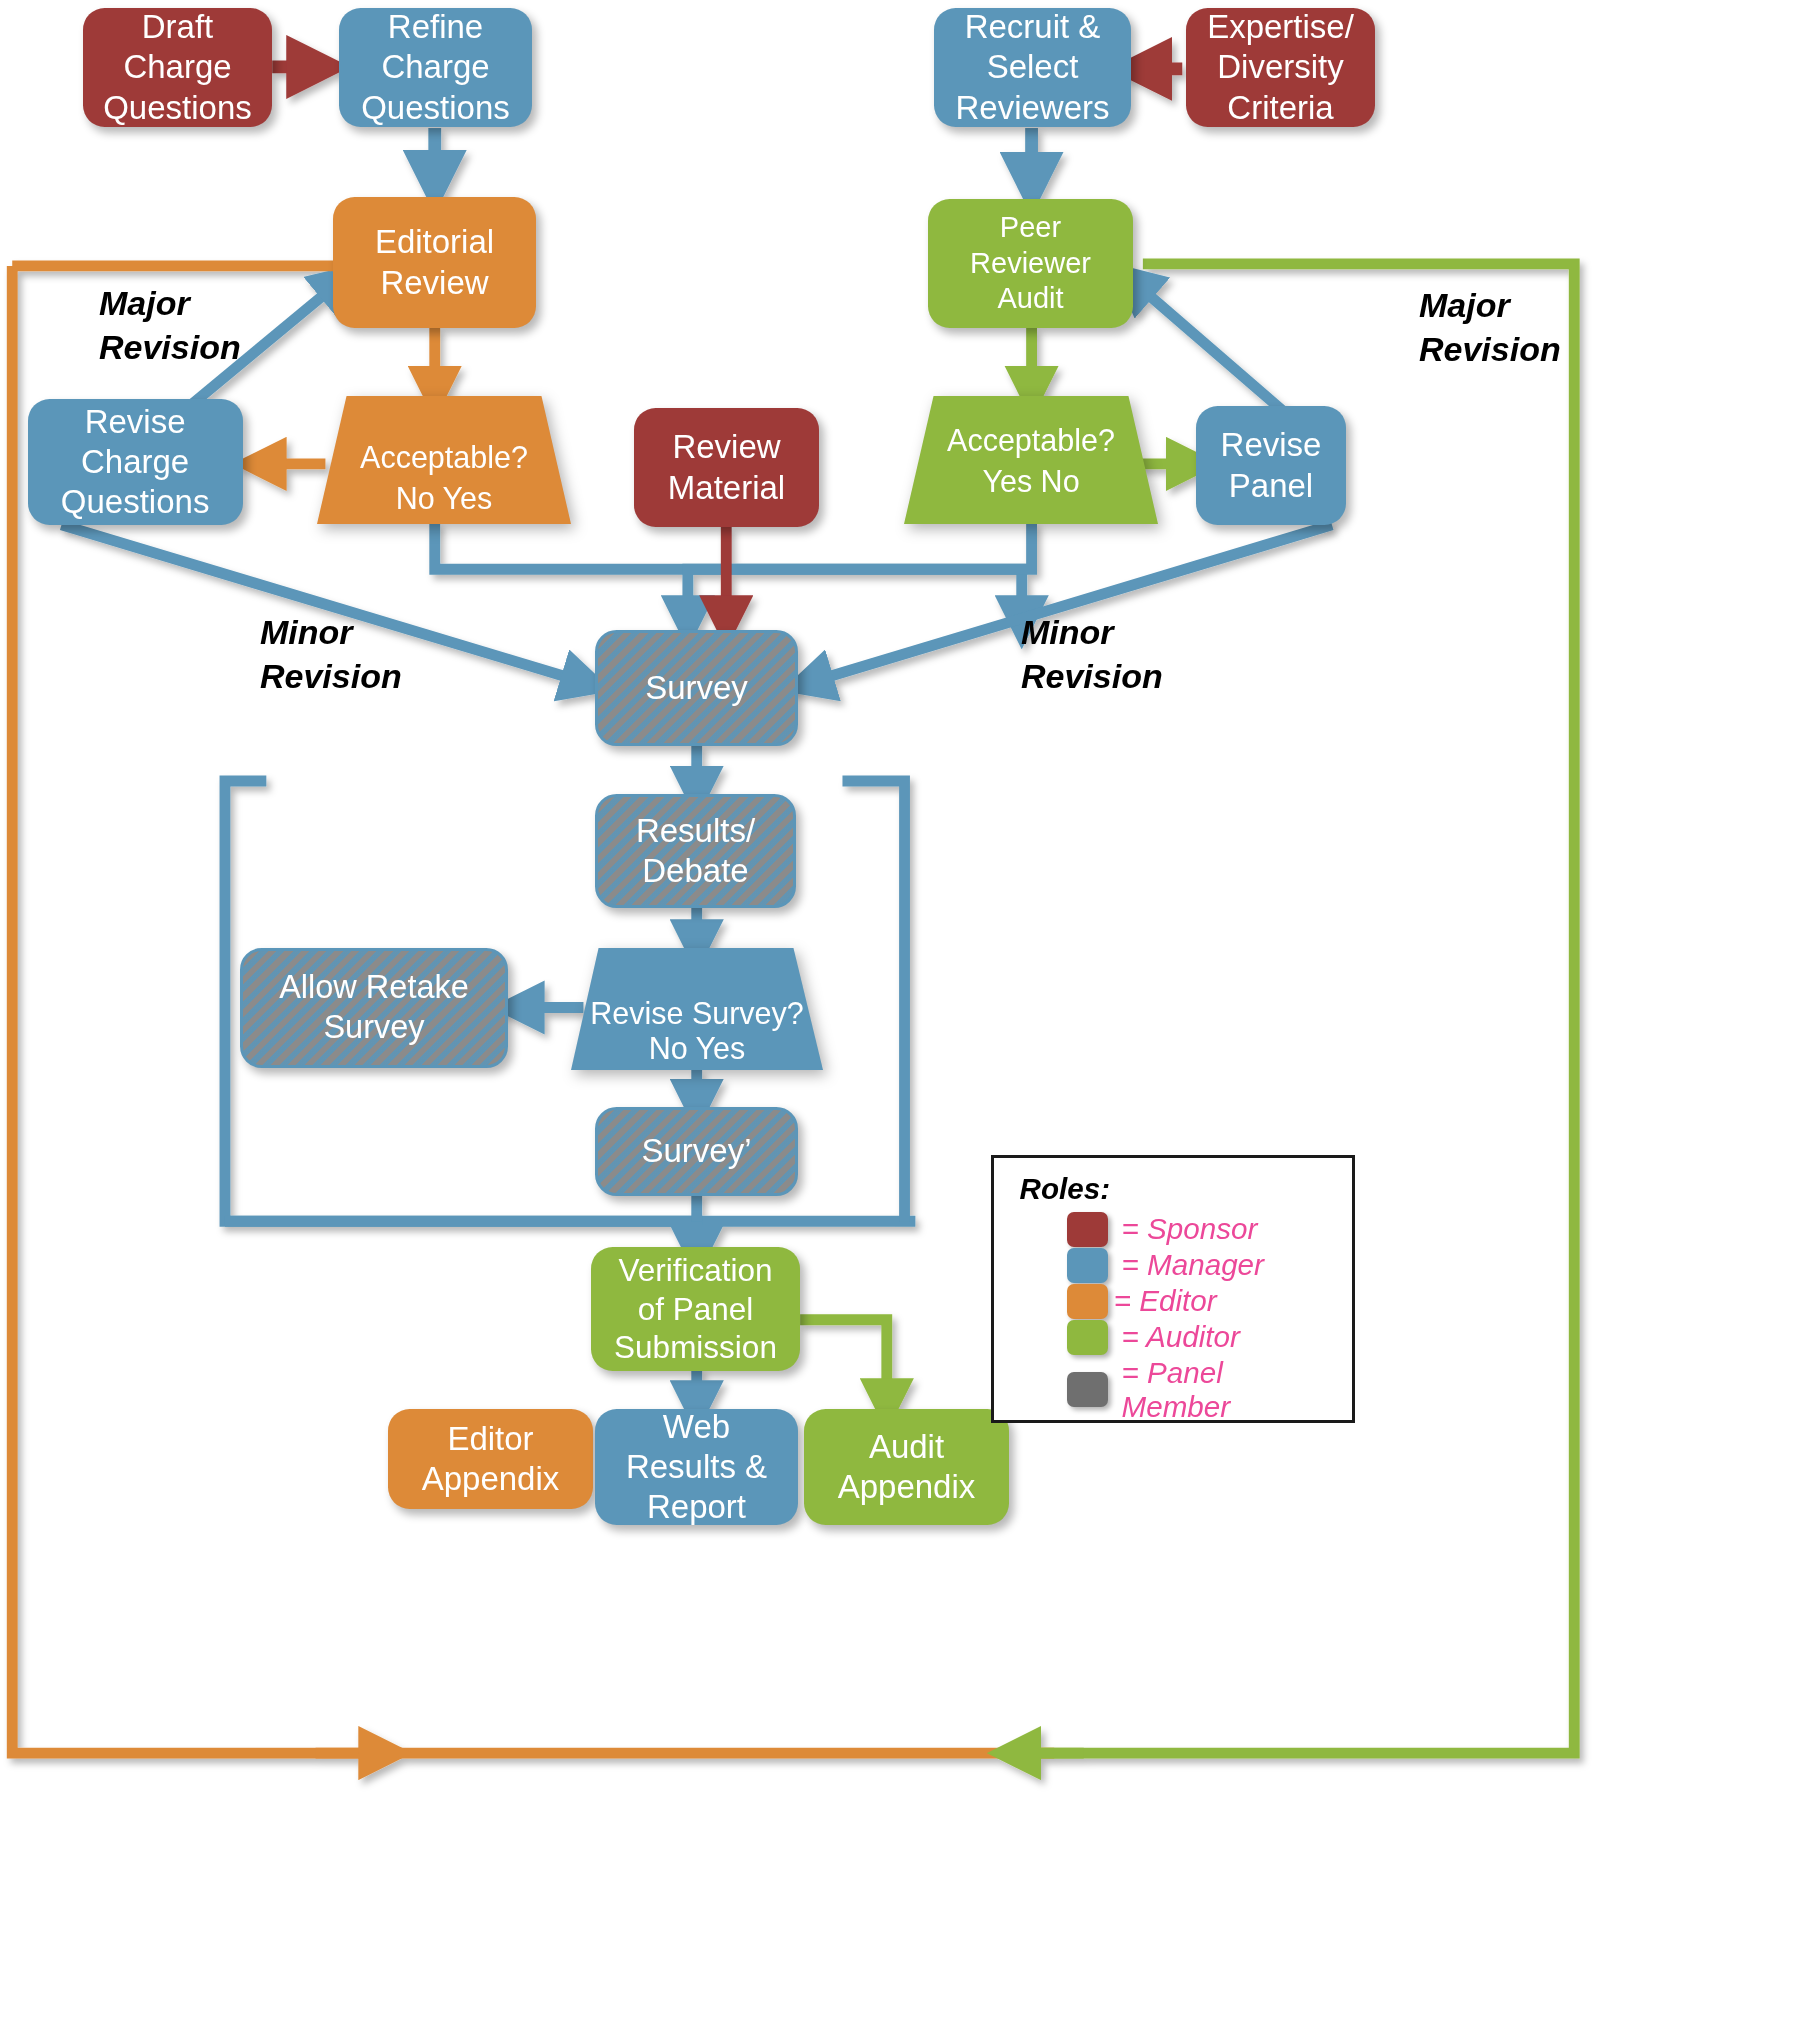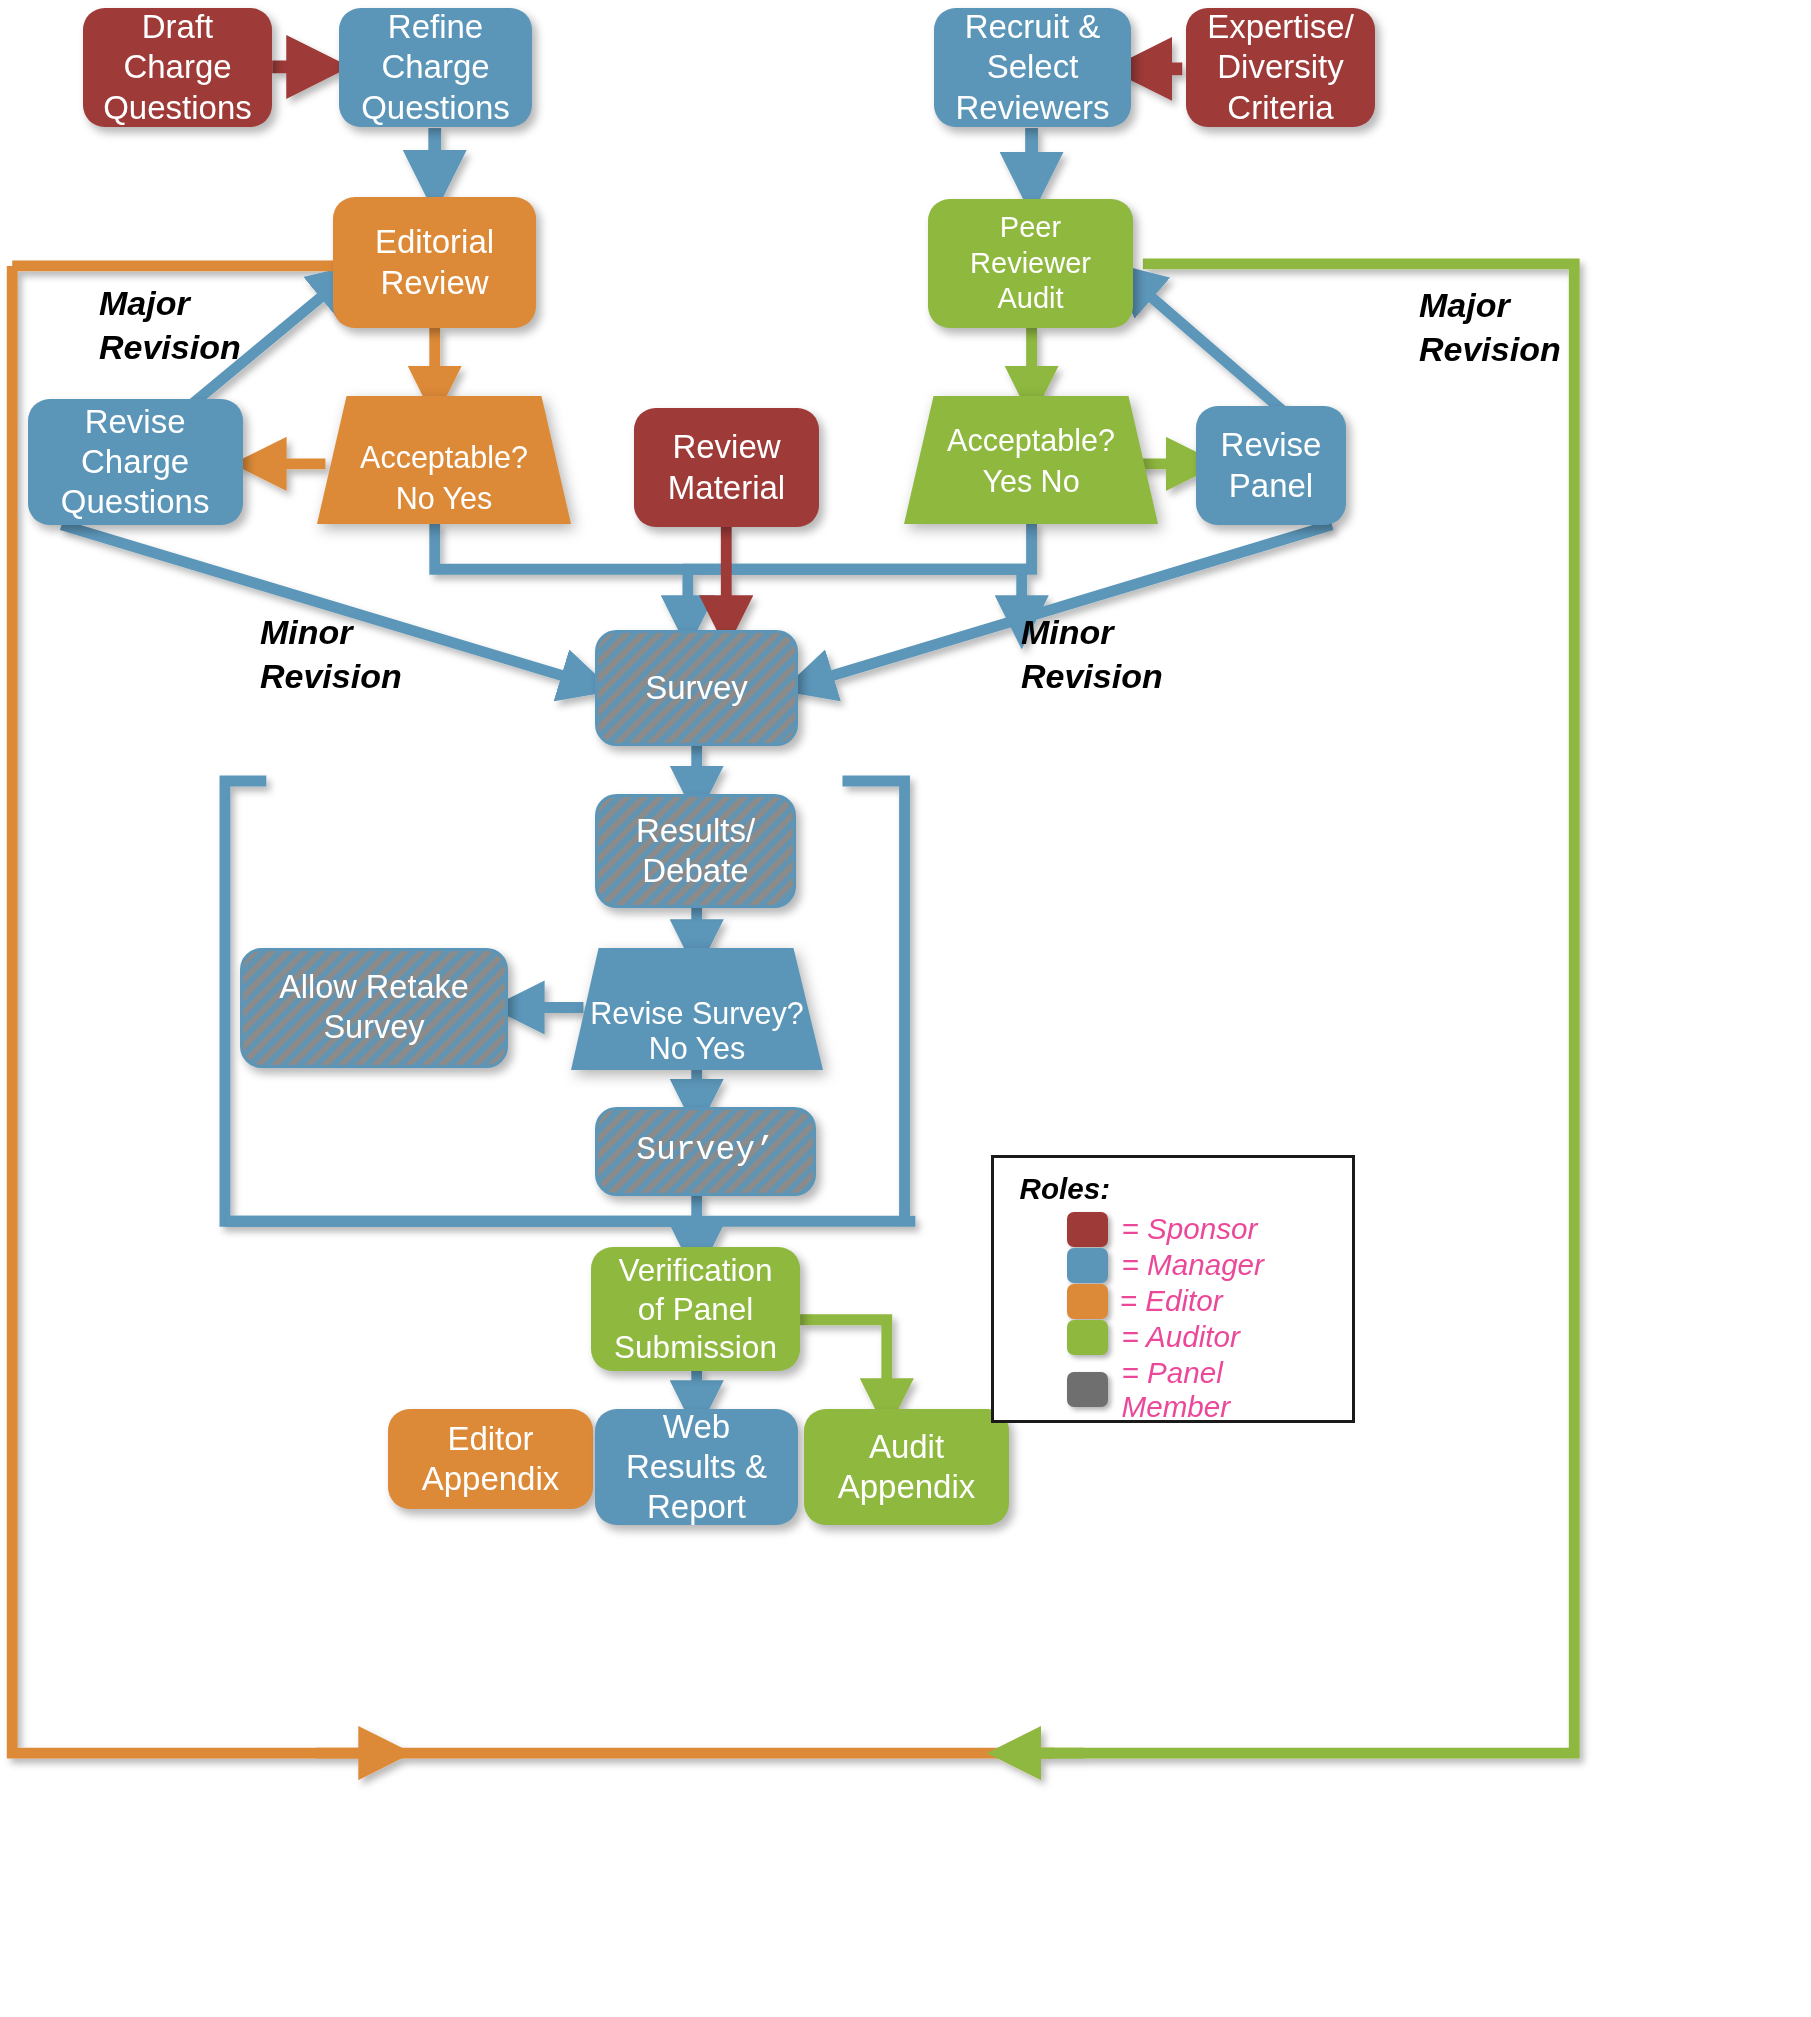--- a/index.html
+++ b/index.html
@@ -220,21 +220,21 @@
 
   <div class="trap" style="left:571px;top:948px;width:252px;height:122px;">
     <svg class="shape" viewBox="0 0 256 124" preserveAspectRatio="none">
       <polygon points="28,0 226,0 256,124 0,124" fill="#5b96b9"></polygon>
     </svg>
     <div class="tlabel" style="font-size:30.5px;line-height:1.15;">Revise
 Survey?</div>
     <div class="tlabel" style="font-size:30.5px;padding-bottom:3.9px;">No      Yes</div>
   </div>
 
-  <div class="node panelmix" style="left:595px;top:1107px;width:221px;height:89px;font-size:33px;font-family:Liberation Mono, monospace;">Survey’</div>
+  <div class="node panelmix" style="left:595px;top:1107px;width:203px;height:89px;font-size:33px;">Survey’</div>
 
   <div class="node auditor" style="left:591px;top:1247px;width:209px;height:124px;font-size:31.5px;">Verification
 of Panel
 Submission</div>
 
   <div class="node editor" style="left:388px;top:1409px;width:205px;height:100px;font-size:33px;">Editor
 Appendix</div>
 
   <div class="node manager" style="left:595px;top:1409px;width:203px;height:116px;font-size:33px;">Web
 Results &amp;
@@ -264,21 +264,21 @@
       <span class="ltext" style="font-size:29.6px;margin-left:13.8px;">= Sponsor</span>
     </div>
 
     <div class="lrow" style="margin:1px 0 1px 59px;">
       <span class="swatch" style="width:41px;height:35px;background:#5b96b9;"></span>
       <span class="ltext" style="font-size:29.6px;margin-left:13.8px;">= Manager</span>
     </div>
 
     <div class="lrow" style="margin:1px 0 1px 59px;">
       <span class="swatch" style="width:41px;height:35px;background:#dd8a38;"></span>
-      <span class="ltext" style="font-size:29.6px;margin-left:12px;">= Editor</span>
+      <span class="ltext" style="font-size:29.6px;margin-left:6px;">= Editor</span>
     </div>
 
     <div class="lrow" style="margin:1px 0 1px 59px;">
       <span class="swatch" style="width:41px;height:35px;background:#8fb83f;"></span>
       <span class="ltext" style="font-size:29.6px;margin-left:13.8px;">= Auditor</span>
     </div>
 
     <div class="lrow" style="margin:1px 0 1px 59px;">
       <span class="swatch" style="width:41px;height:35px;background:#6f6f6f;"></span>
       <span class="ltext" style="font-size:29.6px;margin-left:13.8px;">= Panel Member</span>

